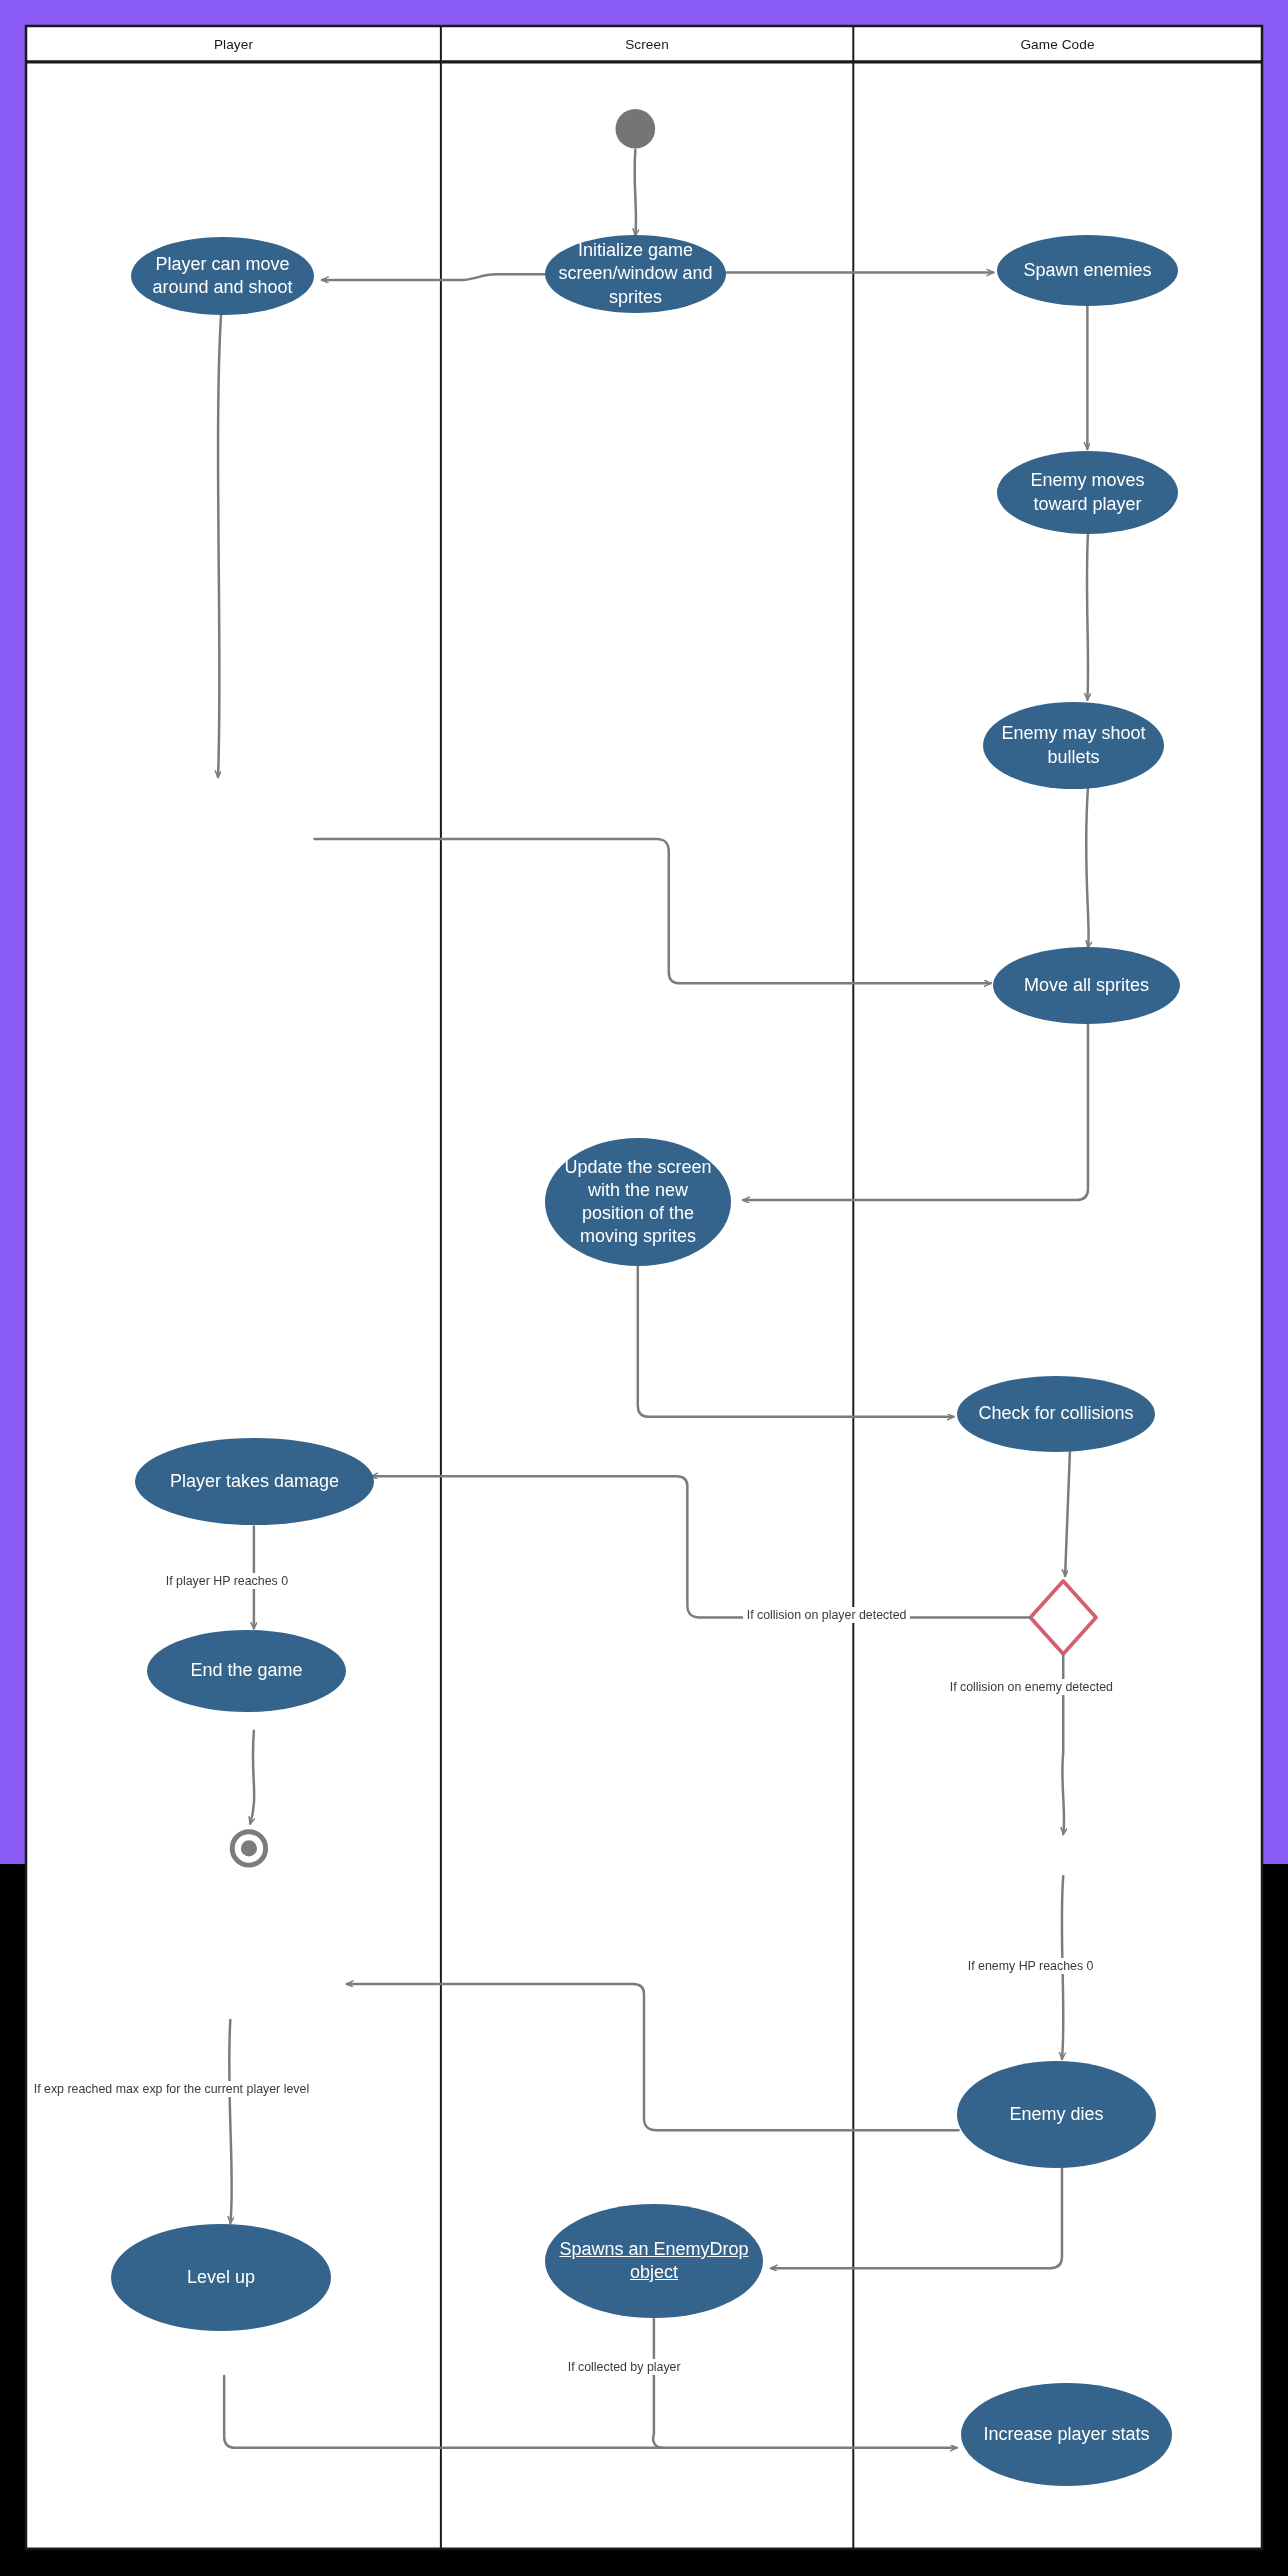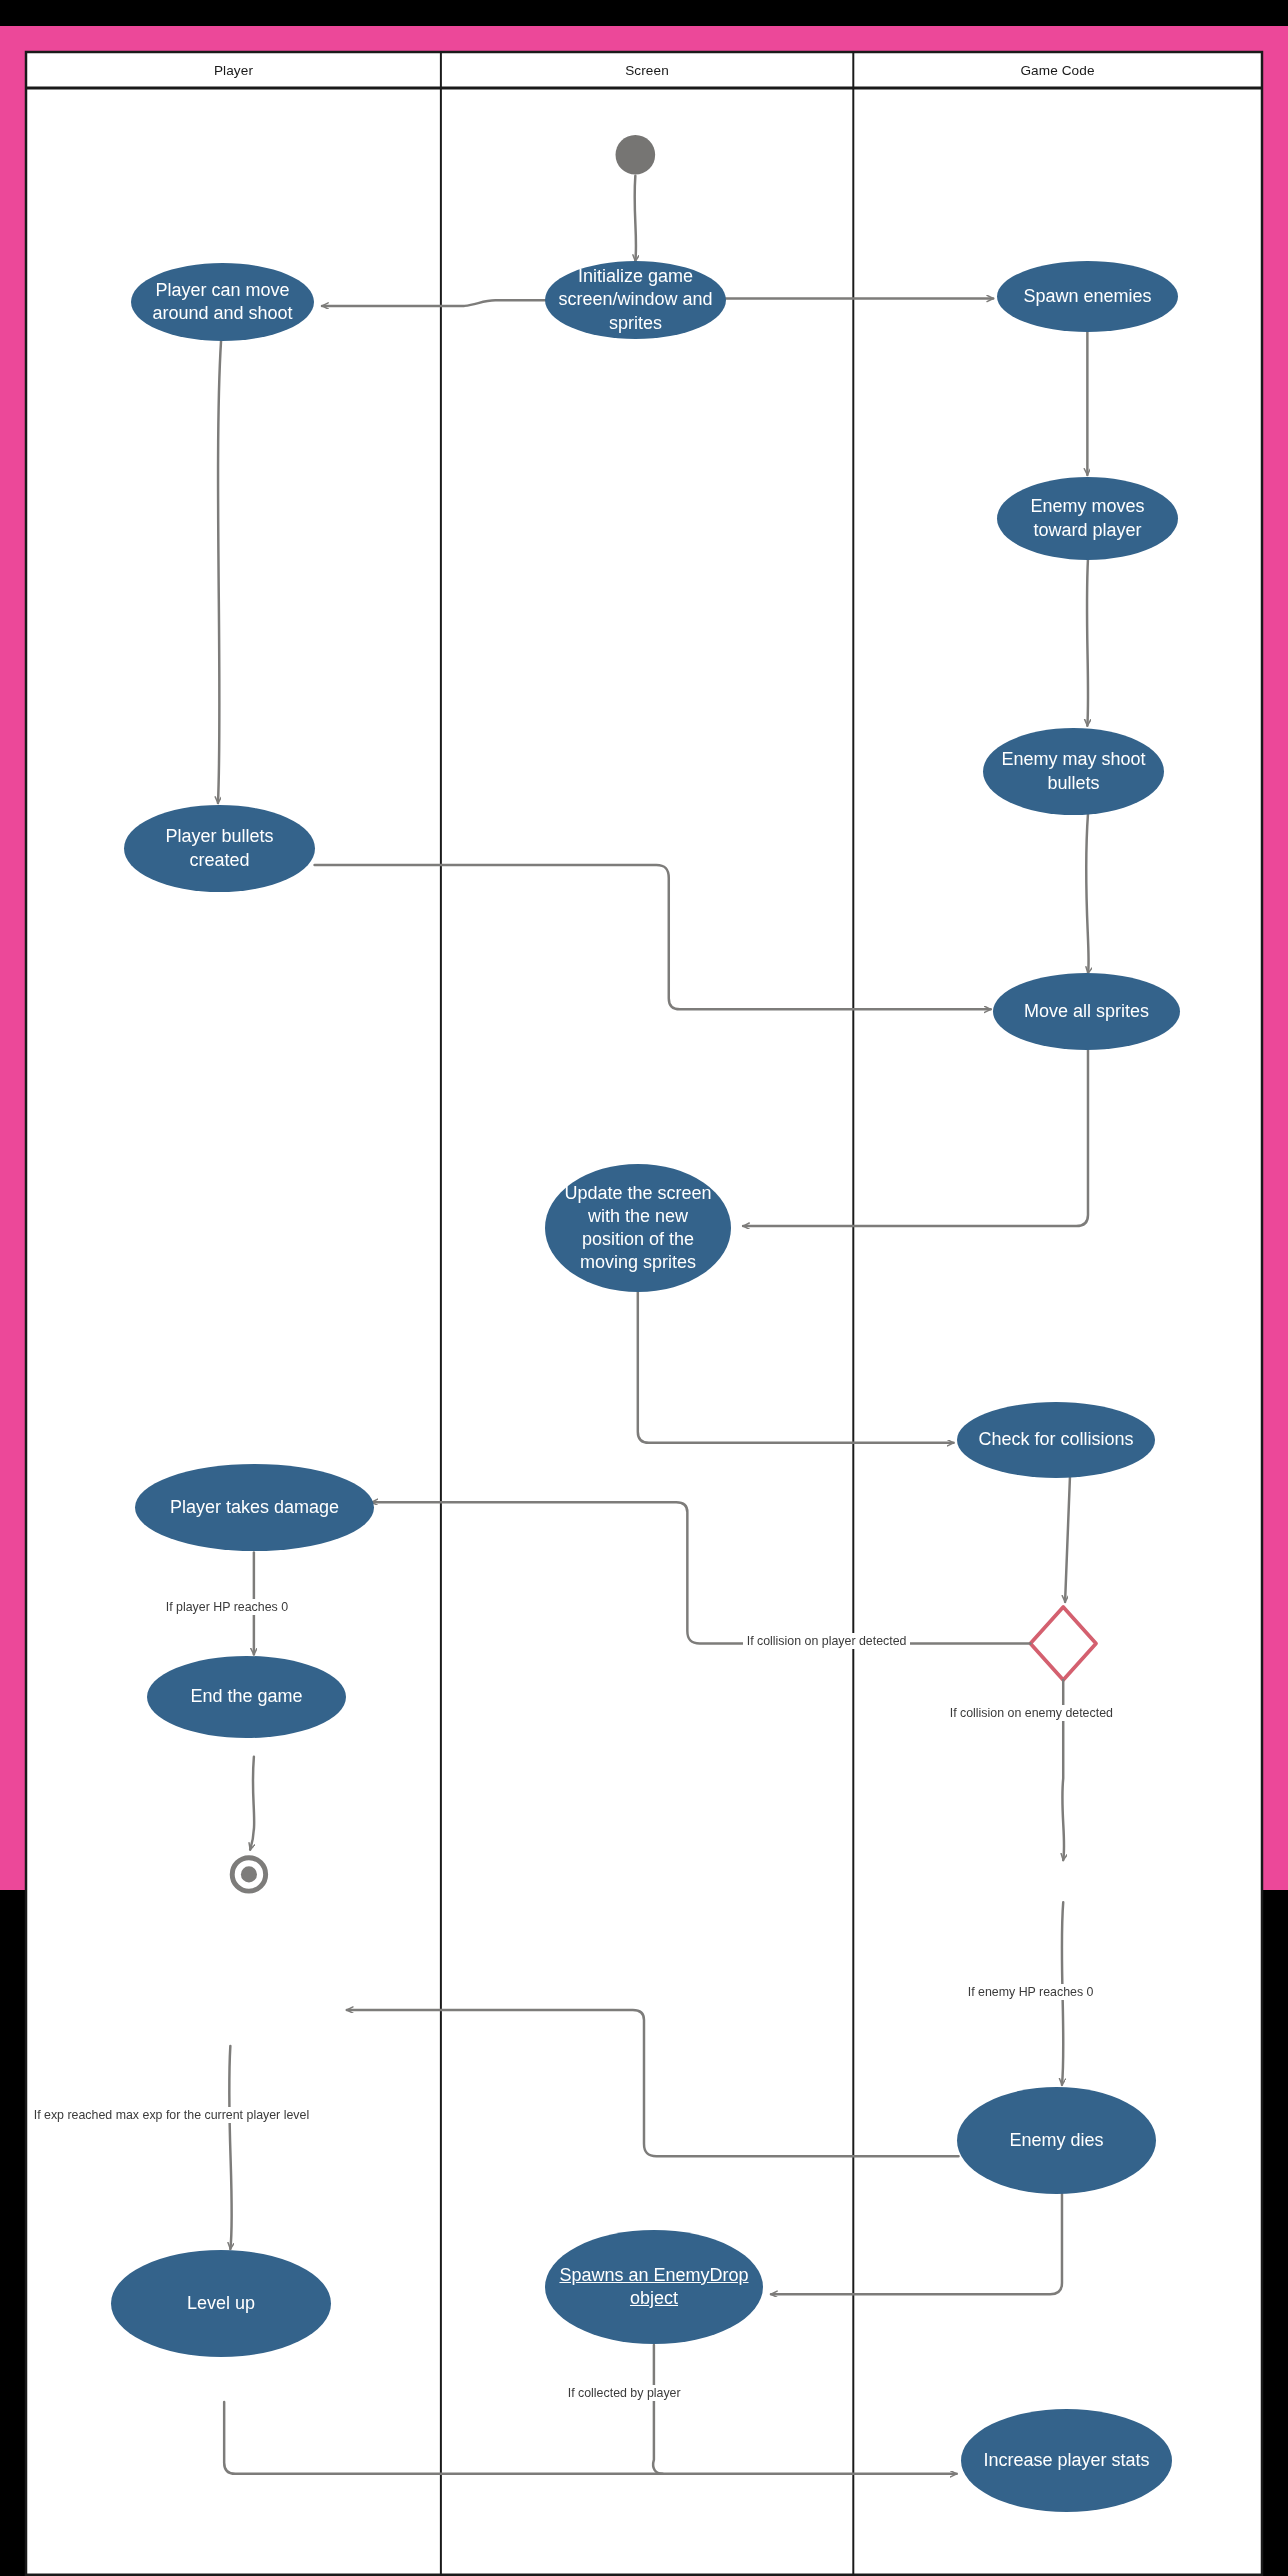--- a/index.html
+++ b/index.html
@@ -10,22 +10,21 @@
   body {
     width: 1288px;
     height: 2576px;
     font-family: "Liberation Sans", sans-serif;
     overflow: hidden;
   }
   #stage {
     position: relative;
     width: 1288px;
     height: 1864px;
-    background: #ec4899;
-    margin-top: 26px;
+    background: #8b5cf6;
   }
   #board {
     position: absolute;
     left: 25px;
     top: 25px;
     width: 1238px;
     height: 2525px;
     background: #ffffff;
   }
   svg.layer {
@@ -151,21 +150,20 @@
   <div class="node" style="left:545px; top:235px; width:181px; height:78px;">Initialize game screen/window and sprites</div>
 
   <div class="node" style="left:131px; top:237px; width:183px; height:78px;">Player can move around and shoot</div>
 
   <div class="node" style="left:997px; top:235px; width:181px; height:71px;">Spawn enemies</div>
 
   <div class="node" style="left:997px; top:451px; width:181px; height:83px;">Enemy moves toward player</div>
 
   <div class="node" style="left:983px; top:702px; width:181px; height:87px;">Enemy may shoot bullets</div>
 
-  <div class="node" style="left:124px; top:779px; width:191px; height:87px;">Player bullets created</div>
 
   <div class="node" style="left:545px; top:1138px; width:186px; height:128px;">Update the screen with the new position of the moving sprites</div>
 
   <div class="node" style="left:993px; top:947px; width:187px; height:77px;">Move all sprites</div>
 
   <div class="node" style="left:957px; top:1376px; width:198px; height:76px;">Check for collisions</div>
 
   <div class="node" style="left:135px; top:1438px; width:239px; height:87px;">Player takes damage</div>
 
   <div class="node" style="left:147px; top:1630px; width:199px; height:82px;">End the game</div>

